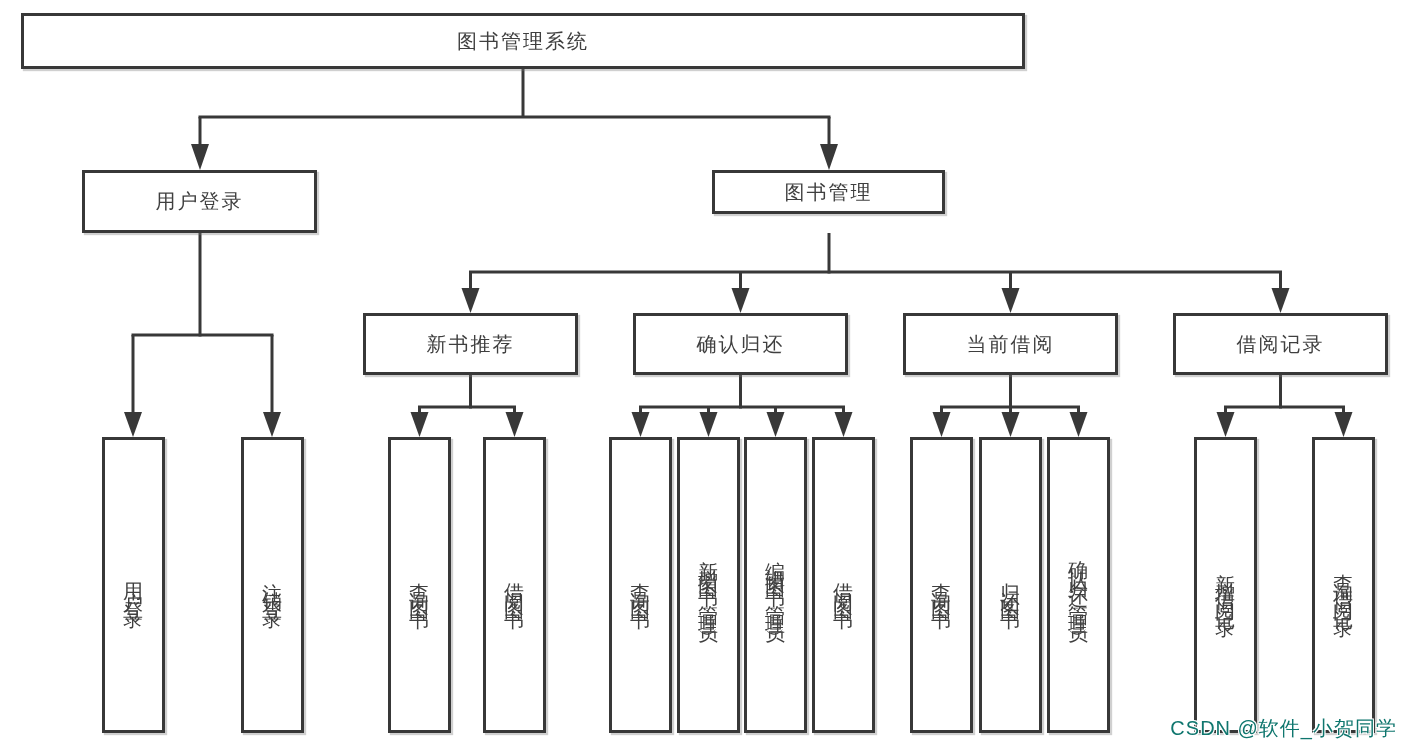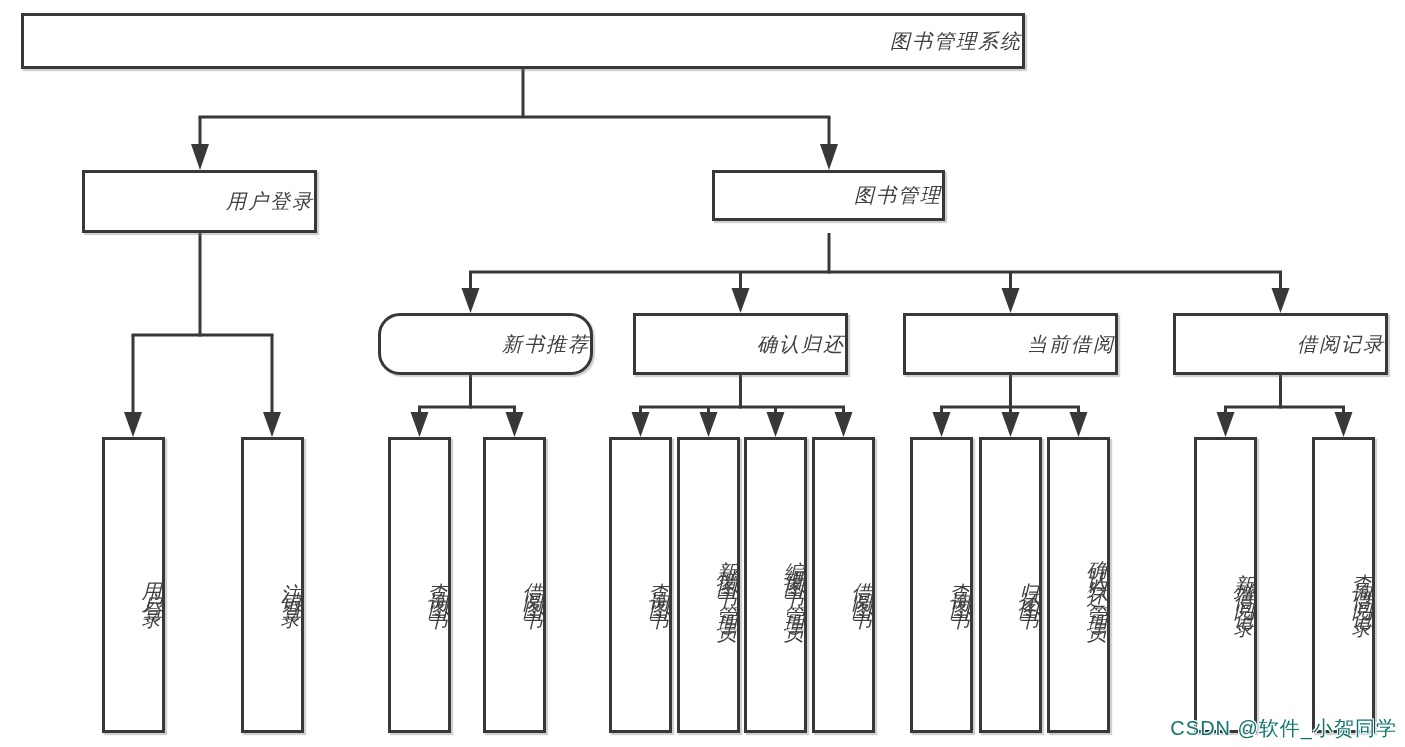--- a/index.html
+++ b/index.html
@@ -17,46 +17,45 @@
     width: 1405px; height: 747px;
     z-index: 1;
   }
   .box {
     position: absolute;
     box-sizing: border-box;
     border: 3px solid #383838;
     background: #ffffff;
     display: flex;
     align-items: center;
-    justify-content: flex-end;
+    justify-content: center;
     z-index: 2;
     box-shadow: 2px 2px 1px rgba(120,120,120,0.35);
     color: #3f3f3f;
-    font-style: italic;
   }
   .box .lbl {
     font-size: 20px;
     letter-spacing: 2px;
     color: #3f3f3f;
     white-space: nowrap;
   }
   .box.v .lbl {
     writing-mode: vertical-rl;
     letter-spacing: 9px;
     white-space: normal;
     line-height: 1;
   }
   
   .n-root   { left: 21px;  top: 13px;  width: 1004px; height: 56px; }
   
   .n-login  { left: 82px;  top: 170px; width: 235px; height: 63px; }
-  .n-mgmt   { left: 712px; top: 170px; width: 233px; height: 51px; }
+  .n-mgmt   { left: 712px; top: 170px; width: 233px; height: 44px; }
   
   .n-l3     { top: 313px; height: 62px; width: 215px; }
-  .n-rec    { left: 378px; border-radius: 22px; }
+  .n-rec    { left: 363px; }
   .n-borrow { left: 633px; }
   .n-cur    { left: 903px; }
   .n-log    { left: 1173px; }
   
   .box.v    { top: 437px; height: 296px; width: 63px; }
   .n-a1 { left: 102px; }  .n-a2 { left: 241px; }
   .n-b1 { left: 388px; }  .n-b2 { left: 483px; }
   .n-c1 { left: 609px; }  .n-c2 { left: 677px; } .n-c3 { left: 744px; } .n-c4 { left: 812px; }
   .n-d1 { left: 910px; }  .n-d2 { left: 979px; } .n-d3 { left: 1047px; }
   .n-e1 { left: 1194px; } .n-e2 { left: 1312px; }

